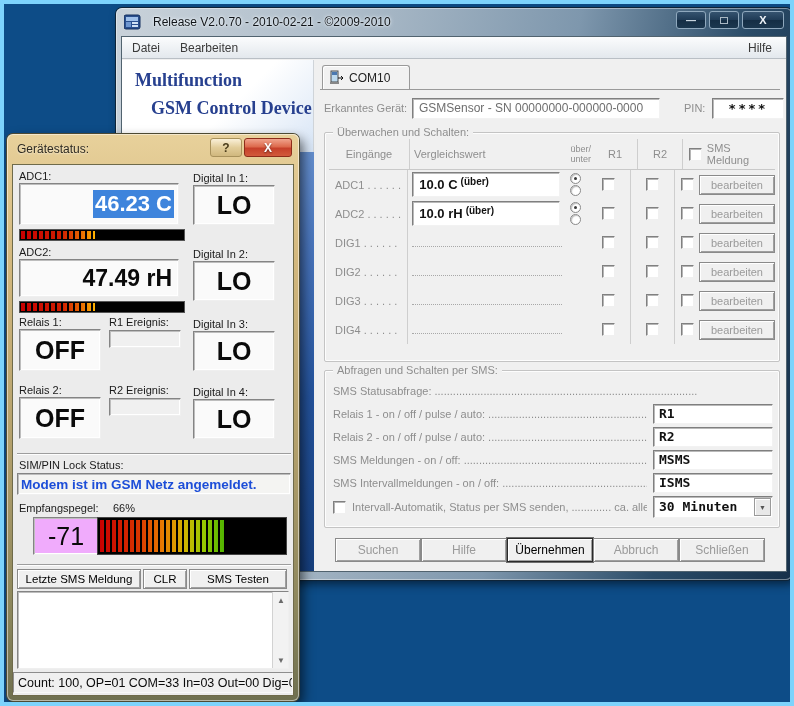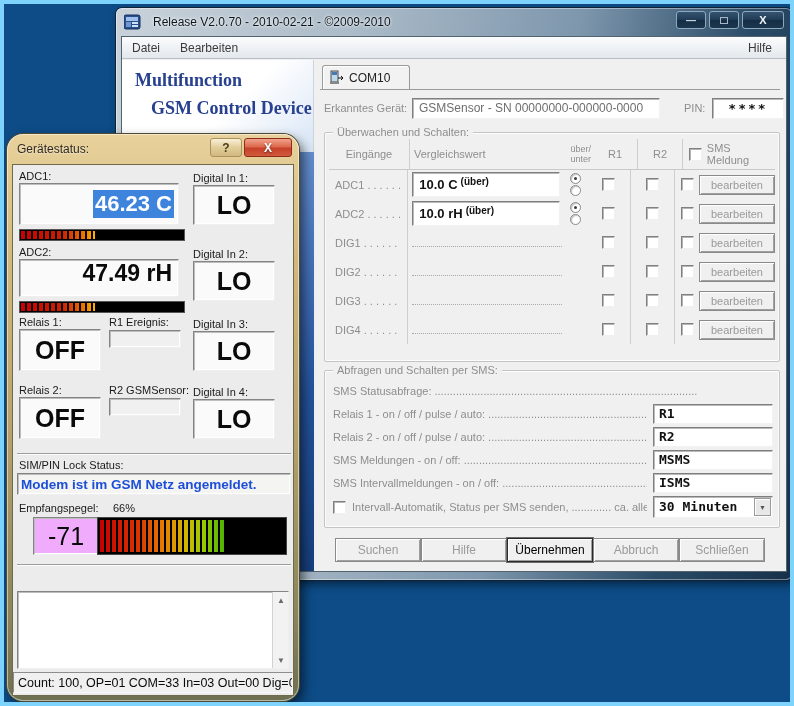--- a/index.html
+++ b/index.html
@@ -115,42 +115,42 @@
   .combo .cval { position:absolute; left:5px; top:2px; }
   .combo .drop { position:absolute; right:1px; top:1px; bottom:1px; width:17px; background:#e8e8e8;
                  border:1px solid #9a9a9a; box-shadow:inset 1px 1px 0 #fff;
                  display:flex; align-items:center; justify-content:center; font-size:7px; color:#555; }
 
   .btm-btns { position:absolute; left:8px; right:8px; top:478px; display:flex; justify-content:center; }
   .btm-btns .btn { width:86px; height:24px; font-size:12px; }
   .btn.default { border:1px solid #2a2a2a; box-shadow:inset 1px 1px 0 #fff, inset -1px -1px 0 #9f9f9f, 0 0 0 1px #6d6d6d; }
 
   
-  .stat-win { position:absolute; left:3px; top:130px; width:292px; height:567px; border-radius:16px;
+  .stat-win { position:absolute; left:3px; top:130px; width:292px; height:567px; border-radius:6px;
     background:linear-gradient(180deg,#e8d19b 0%,#d3b87e 22%,#b3a express 0%, #b3a06c 55%,#8a855c 85%,#6f7050 100%);
     background:linear-gradient(180deg,#e8d19b 0%,#d3b87e 22%,#b3a06c 55%,#8a855c 85%,#6f7050 100%);
     box-shadow:0 0 0 1px #4d4a33, inset 0 0 0 1px rgba(255,255,255,.5), 4px 5px 12px rgba(0,0,0,.6);
     z-index:5; }
   .stat-titlebar { position:absolute; left:0; top:0; right:0; height:30px; }
   .stat-title { position:absolute; left:10px; top:8px; font-size:12px; color:#2e2a20; text-shadow:0 1px 2px rgba(255,255,255,.6); }
   .stat-btns { position:absolute; right:7px; top:4px; display:flex; gap:2px; }
   .sbtn { height:19px; border-radius:3px; display:flex; align-items:center; justify-content:center; font-weight:bold; }
   .sbtn.help { width:32px; background:linear-gradient(180deg,#faf0d8,#e2cd9a 50%,#d0b87e);
                border:1px solid #a9925c; color:#4a3c1a; font-size:12px; }
   .sbtn.close { width:48px; background:linear-gradient(180deg,#f0a38c 0%,#dd6a4d 45%,#c6402a 55%,#d25a3c 100%);
                 border:1px solid #8d2c1a; color:#fff; font-size:12px; text-shadow:0 1px 2px rgba(0,0,0,.5); }
   .stat-client { position:absolute; left:5px; right:5px; top:30px; bottom:5px; background:#ececec;
                  border:1px solid #6e6a4a; }
   .lab { position:absolute; color:#1a1a1a; font-size:11px; white-space:nowrap; }
 
   .adc1-box { left:6px; top:18px; width:160px; height:42px; position:absolute; display:flex;
               align-items:center; justify-content:flex-end; padding-right:4px; }
   .sel-text { background:#3e84dc; color:#fff; font-weight:bold; font-size:22px; padding:1px 2px; }
   .adc2-box { left:6px; top:94px; width:160px; height:38px; position:absolute; display:flex;
-              justify-content:flex-end; padding-right:6px;
+              align-items:center; justify-content:flex-end; padding-right:6px;
               font-weight:bold; font-size:23px; color:#0a0a0a; }
   .bar { position:absolute; height:12px; background:#000; border:1px solid #555; }
   .bar .fill { position:absolute; left:1px; top:1px; bottom:1px;
                background:linear-gradient(90deg,#c80000 0%,#cf1e00 55%,#e86400 80%,#ffb400 100%); }
   .bar .fill::after { content:''; position:absolute; inset:0;
                background:repeating-linear-gradient(90deg,transparent 0 4px,#000 4px 6px); }
   .bar1 { left:6px; top:64px; width:166px; }
   .bar2 { left:6px; top:136px; width:166px; }
   .io-box { position:absolute; display:flex; align-items:center; justify-content:center;
             font-weight:bold; color:#0a0a0a; }
@@ -479,21 +479,21 @@
       <div class="io-box evt box3d" style="left:96px;top:165px"></div>
       <span class="lab" style="left:180px;top:153px">Digital In 3:</span>
       <div class="io-box din box3d" style="left:180px;top:166px">
         <span>LO</span>
       </div>
 
       <span class="lab" style="left:6px;top:219px">Relais 2:</span>
       <div class="io-box rel box3d" style="left:6px;top:232px">
         <span>OFF</span>
       </div>
-      <span class="lab" style="left:96px;top:219px">R2 GSMSensor:</span>
+      <span class="lab" style="left:96px;top:219px">R2 Ereignis:</span>
       <div class="io-box evt box3d" style="left:96px;top:233px"></div>
       <span class="lab" style="left:180px;top:221px">Digital In 4:</span>
       <div class="io-box din box3d" style="left:180px;top:234px">
         <span>LO</span>
       </div>
 
       <div class="hsep" style="top:288px"></div>
 
       <span class="lab" style="left:6px;top:294px">SIM/PIN Lock Status:</span>
       <div class="sim-box box3d">Modem ist im GSM Netz angemeldet.</div>
@@ -502,20 +502,25 @@
       <span class="lab" style="left:100px;top:337px">66%</span>
       <div class="rssi-box box3d">
         <span>-71</span>
       </div>
       <div class="sigbar">
           <div class="fill" style="width: 66%;"></div>
         </div>
 
       <div class="hsep" style="top:399px"></div>
 
+      <div class="sms-btnrow">
+        <div class="btn" style="width:124px">Letzte SMS Meldung</div>
+        <div class="btn" style="width:44px;margin-left:2px">CLR</div>
+        <div class="btn" style="width:98px;margin-left:2px">SMS Testen</div>
+      </div>
       <div class="sms-text box3d">
         <span></span>
         <div class="scrollbar">
           <div class="sb-arrow sb-up">▲</div>
           <div class="sb-arrow sb-down">▼</div>
         </div>
       </div>
 
       <div class="statusbar">Count: 100, OP=01 COM=33 In=03 Out=00 Dig=00</div>
     </div>

